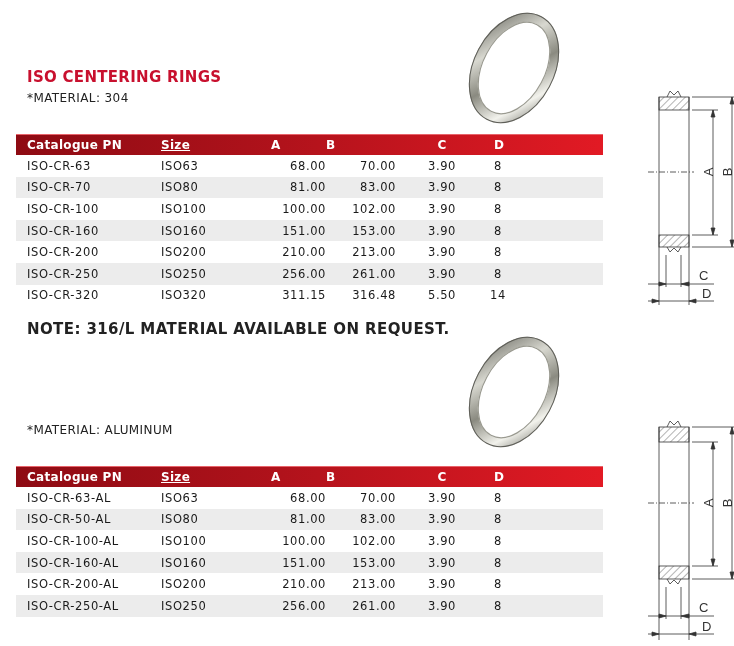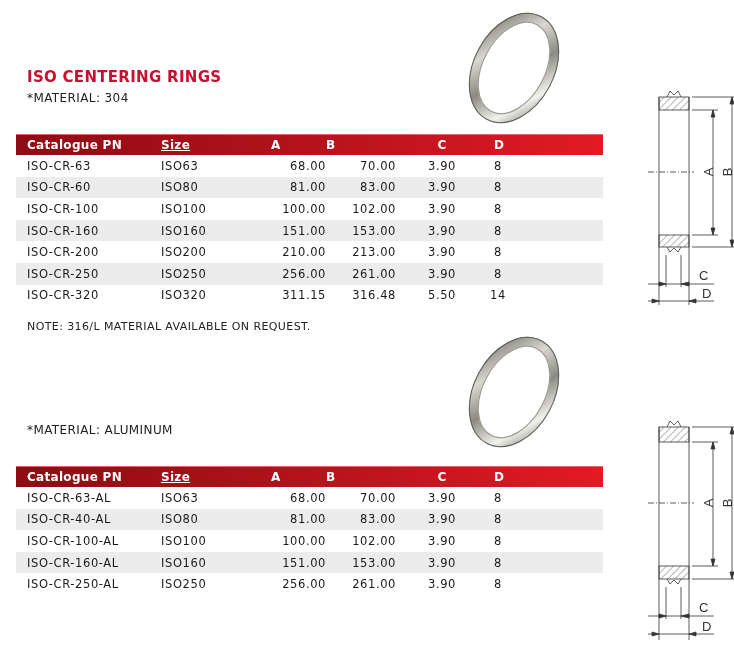--- a/index.html
+++ b/index.html
@@ -13,21 +13,21 @@
       position: absolute; left: 11px;
       font-family: "DejaVu Sans", sans-serif; font-weight: bold;
       font-size: 15px; color: #c8102e; letter-spacing: 0.3px;
     }
     .subtitle {
       position: absolute; left: 11px;
       font-size: 12px; color: #222; letter-spacing: 0.4px;
     }
     .note {
       position: absolute; left: 11px;
-      font-size: 11px; color: #222; letter-spacing: 0.4px;
+      font-size: 15px; color: #222; letter-spacing: 0.4px; font-weight: bold;
     }
     table.spec {
       position: absolute; left: 0; width: 587px;
       border-collapse: collapse; table-layout: fixed;
       font-size: 11.5px;
     }
     table.spec thead tr {
       background: linear-gradient(to right, #8e0b13 0%, #b0121b 45%, #e21a24 100%);
       border-top: 1px solid #e8636a;
     }
@@ -88,21 +88,21 @@
     <tbody>
       <tr>
         <td class="c-pn">ISO-CR-63</td>
         <td>ISO63</td>
         <td class="num">68.00</td>
         <td class="num">70.00</td>
         <td style="padding-left:32px;">3.90</td>
         <td style="padding-left:38px;">8</td>
       </tr>
       <tr>
-        <td class="c-pn">ISO-CR-60</td>
+        <td class="c-pn">ISO-CR-70</td>
         <td>ISO80</td>
         <td class="num">81.00</td>
         <td class="num">83.00</td>
         <td style="padding-left:32px;">3.90</td>
         <td style="padding-left:38px;">8</td>
       </tr>
       <tr>
         <td class="c-pn">ISO-CR-100</td>
         <td>ISO100</td>
         <td class="num">100.00</td>
@@ -238,40 +238,48 @@
     <tbody>
       <tr>
         <td class="c-pn">ISO-CR-63-AL</td>
         <td>ISO63</td>
         <td class="num">68.00</td>
         <td class="num">70.00</td>
         <td style="padding-left:32px;">3.90</td>
         <td style="padding-left:38px;">8</td>
       </tr>
       <tr>
-        <td class="c-pn">ISO-CR-40-AL</td>
+        <td class="c-pn">ISO-CR-50-AL</td>
         <td>ISO80</td>
         <td class="num">81.00</td>
         <td class="num">83.00</td>
         <td style="padding-left:32px;">3.90</td>
         <td style="padding-left:38px;">8</td>
       </tr>
       <tr>
         <td class="c-pn">ISO-CR-100-AL</td>
         <td>ISO100</td>
         <td class="num">100.00</td>
         <td class="num">102.00</td>
         <td style="padding-left:32px;">3.90</td>
         <td style="padding-left:38px;">8</td>
       </tr>
       <tr>
         <td class="c-pn">ISO-CR-160-AL</td>
         <td>ISO160</td>
         <td class="num">151.00</td>
         <td class="num">153.00</td>
+        <td style="padding-left:32px;">3.90</td>
+        <td style="padding-left:38px;">8</td>
+      </tr>
+      <tr>
+        <td class="c-pn">ISO-CR-200-AL</td>
+        <td>ISO200</td>
+        <td class="num">210.00</td>
+        <td class="num">213.00</td>
         <td style="padding-left:32px;">3.90</td>
         <td style="padding-left:38px;">8</td>
       </tr>
       <tr>
         <td class="c-pn">ISO-CR-250-AL</td>
         <td>ISO250</td>
         <td class="num">256.00</td>
         <td class="num">261.00</td>
         <td style="padding-left:32px;">3.90</td>
         <td style="padding-left:38px;">8</td>

